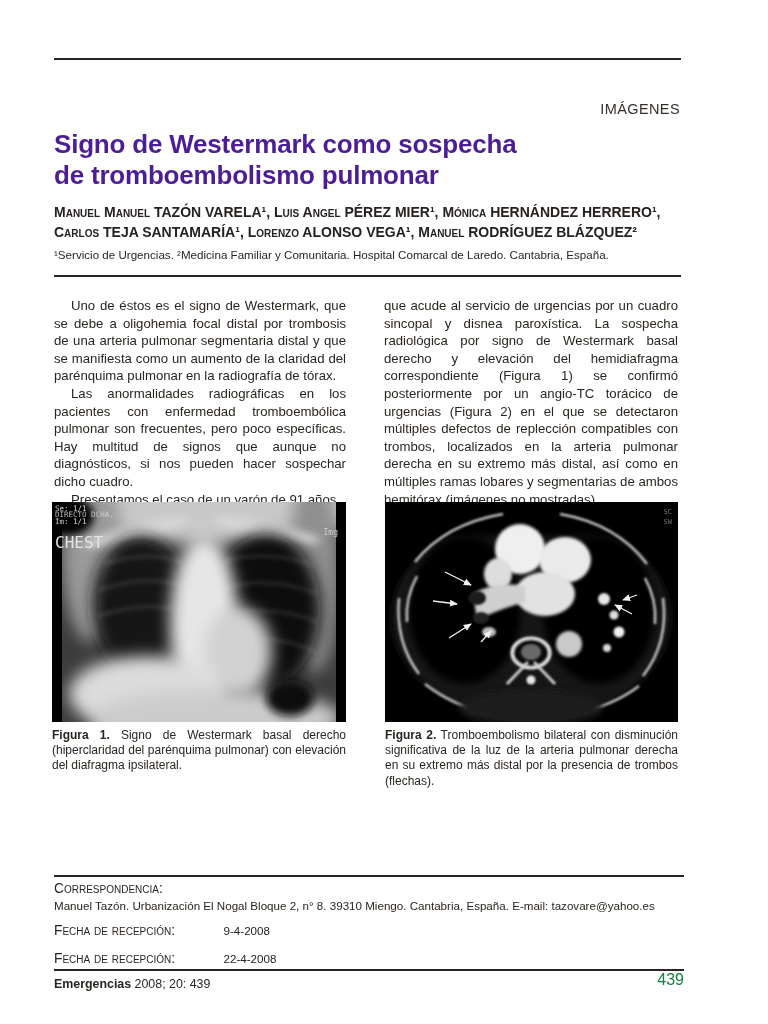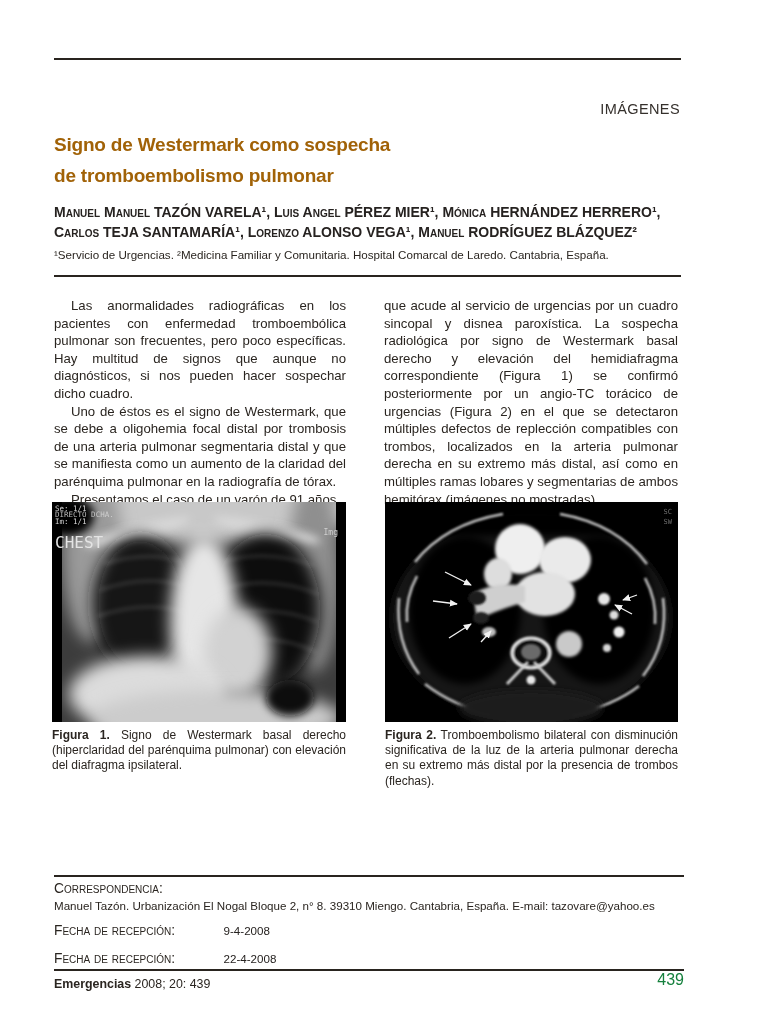--- a/index.html
+++ b/index.html
@@ -3,21 +3,21 @@
 <meta charset="utf-8">
 <style>
   html,body{margin:0;padding:0;background:#ffffff;}
   .page{
     position:relative;width:768px;height:1024px;background:#ffffff;
     font-family:"Liberation Sans","DejaVu Sans",sans-serif;color:#262220;
     overflow:hidden;
   }
   .rule{position:absolute;background:#29241f;height:2px;}
   .section-label{position:absolute;top:101px;right:88px;font-size:14.5px;letter-spacing:.4px;color:#35302c;}
-  .title{position:absolute;left:54px;top:129px;font-size:19px;line-height:31px;font-weight:bold;color:#a16207;letter-spacing:-0.2px;}
+  .title{position:absolute;left:54px;top:129px;font-size:26px;line-height:31px;font-weight:bold;color:#4c1d95;letter-spacing:-0.2px;}
   .authors{position:absolute;left:54px;top:202px;font-size:14px;line-height:20px;font-weight:bold;font-variant:small-caps;color:#262220;}
   .affiliation{position:absolute;left:54px;top:248px;font-size:11.6px;color:#2a2520;}
   .col{position:absolute;top:297px;font-size:13.2px;line-height:17.6px;text-align:justify;color:#2a2520;}
   .col p{margin:0;}
   .col p.ind{text-indent:17px;}
   .figure{position:absolute;top:502px;height:220px;background:#000;}
   .fig-svg{display:block;width:100%;height:100%;}
   .ovl{position:absolute;font-family:"DejaVu Sans Mono","Liberation Mono",monospace;color:#d8d8d8;white-space:nowrap;}
   .caption{position:absolute;top:728px;font-size:12px;line-height:15.2px;text-align:justify;color:#2a2520;}
   .caption .cap-label{font-weight:bold;}
@@ -47,22 +47,22 @@
   <div class="authors">
     <div>Manuel Manuel TAZÓN VARELA¹, Luis Angel PÉREZ MIER¹, Mónica HERNÁNDEZ HERRERO¹,</div>
     <div>Carlos TEJA SANTAMARÍA¹, Lorenzo ALONSO VEGA¹, Manuel RODRÍGUEZ BLÁZQUEZ²</div>
   </div>
 
   <div class="affiliation">¹Servicio de Urgencias. ²Medicina Familiar y Comunitaria. Hospital Comarcal de Laredo. Cantabria, España.</div>
 
   <div class="rule" style="left:54px;top:275px;width:627px;"></div>
 
   <div class="col" style="left:54px;width:292px;">
+    <p class="ind">Uno de éstos es el signo de Westermark, que se debe a oligohemia focal distal por trombosis de una arteria pulmonar segmentaria distal y que se manifiesta como un aumento de la claridad del parénquima pulmonar en la radiografía de tórax.</p>
     <p class="ind">Las anormalidades radiográficas en los pacientes con enfermedad tromboembólica pulmonar son frecuentes, pero poco específicas. Hay multitud de signos que aunque no diagnósticos, si nos pueden hacer sospechar dicho cuadro.</p>
-    <p class="ind">Uno de éstos es el signo de Westermark, que se debe a oligohemia focal distal por trombosis de una arteria pulmonar segmentaria distal y que se manifiesta como un aumento de la claridad del parénquima pulmonar en la radiografía de tórax.</p>
     <p class="ind">Presentamos el caso de un varón de 91 años</p>
   </div>
 
   <div class="col" style="left:384px;width:294px;">
     <p>que acude al servicio de urgencias por un cuadro sincopal y disnea paroxística. La sospecha radiológica por signo de Westermark basal derecho y elevación del hemidiafragma correspondiente (Figura 1) se confirmó posteriormente por un angio-TC torácico de urgencias (Figura 2) en el que se detectaron múltiples defectos de replección compatibles con trombos, localizados en la arteria pulmonar derecha en su extremo más distal, así como en múltiples ramas lobares y segmentarias de ambos hemitórax (imágenes no mostradas).</p>
   </div>
 
   <div class="figure" style="left:52px;width:294px;">
     <svg class="fig-svg" viewBox="0 0 294 220" preserveAspectRatio="none">
       <defs>

